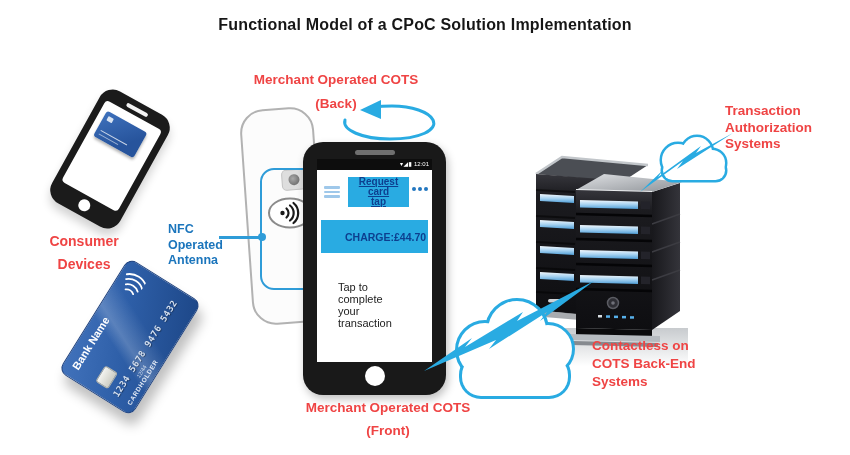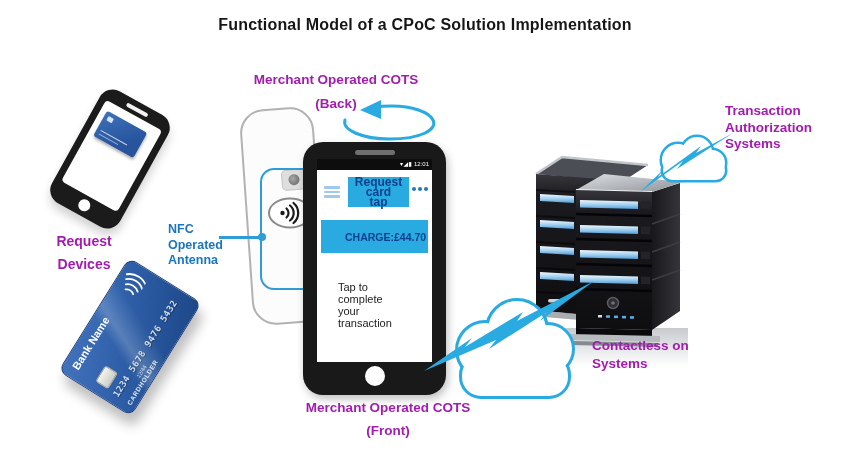--- a/index.html
+++ b/index.html
@@ -1,19 +1,19 @@
 <!DOCTYPE html>
 <html><head>
 <meta charset="utf-8">
 <style>
   html,body{margin:0;padding:0;background:#fff;}
   #canvas{position:relative;width:850px;height:439px;background:#fff;overflow:hidden;
           font-family:"Liberation Sans",sans-serif;}
   .abs{position:absolute;}
-  .lbl{font-weight:bold;color:#a21caf;}
+  .lbl{font-weight:bold;color:#ef4444;}
   .layer{position:absolute;left:0;top:0;width:850px;height:455px;pointer-events:none;}
 
   
   #title{left:0;top:16px;width:850px;text-align:center;font-size:16px;font-weight:bold;color:#161616;letter-spacing:.2px;}
 
   
   #consumer-phone{left:71px;top:95px;width:78px;height:128px;background:#1b1b1b;border-radius:15px;
     transform:rotate(29deg);z-index:3;box-shadow:3px 6px 10px rgba(0,0,0,.18);}
   #consumer-phone .screen{position:absolute;left:7px;right:7px;top:14px;bottom:21px;background:#fff;border-radius:4px;overflow:hidden;}
   #consumer-phone .speaker{position:absolute;top:6px;left:50%;margin-left:-12px;width:24px;height:4px;background:#f2f2f2;border-radius:2px;}
@@ -65,21 +65,21 @@
   #merchant-front-phone .speaker{position:absolute;top:8px;left:50%;margin-left:-20px;width:40px;height:5px;background:#6f6f6f;border-radius:3px;}
   #merchant-front-phone .home{position:absolute;bottom:9px;left:50%;margin-left:-10px;width:20px;height:20px;background:#fff;border-radius:50%;}
   #phone-screen{position:absolute;left:14px;top:17px;width:115px;height:203px;background:#fff;overflow:hidden;}
   #status-bar{position:absolute;left:0;top:0;width:100%;height:11px;background:#0d0d0d;color:#fff;
     font-size:6px;line-height:11px;text-align:right;padding-right:3px;box-sizing:border-box;}
   #status-bar .ic{letter-spacing:.5px;}
   #menu-icon{position:absolute;left:7px;top:27px;width:16px;}
   #menu-icon i{display:block;height:2.5px;background:#9fc8ea;margin-bottom:2px;border-radius:1px;}
   #request-btn{position:absolute;left:31px;top:18px;width:61px;height:30px;background:#29ABE2;
     display:flex;flex-direction:column;align-items:center;justify-content:center;
-    font-size:12px;font-weight:bold;color:#0d3f8f;line-height:10px;text-align:center;border:0;}
+    font-size:10px;font-weight:bold;color:#0d3f8f;line-height:10px;text-align:center;border:0;text-decoration:underline;}
   #more-dots{position:absolute;right:4px;top:28px;display:flex;gap:2px;}
   #more-dots i{width:4px;height:4px;border-radius:50%;background:#2277c0;}
   #charge-banner{position:absolute;left:4px;top:61px;width:107px;height:33px;background:#29ABE2;
     display:flex;align-items:center;justify-content:space-between;box-sizing:border-box;padding:0 24px;
     font-size:10.5px;font-weight:bold;color:#0d3f8f;}
   #tap-msg{position:absolute;left:21px;top:122px;font-size:11px;color:#222;line-height:12px;}
 
   
   #auth-label{left:725px;top:103px;width:125px;font-size:13.5px;line-height:16.5px;z-index:7;}
   #backend-label{left:592px;top:337px;width:145px;font-size:13.5px;line-height:18px;z-index:7;}
@@ -161,21 +161,21 @@
     <div class="screen">
       <div class="mini-card">
         <div class="chip"></div>
         <div class="l1"></div>
           <div class="l2"></div>
       </div>
     </div>
     <div class="home"></div>
   </div>
   <div id="consumer-label" class="abs lbl">
-    <div>Request</div>
+    <div>Consumer</div>
     <div>Devices</div>
   </div>
 
   <div id="bank-card" class="abs">
     <div class="sheen"></div>
     <div class="bankname">Bank Name</div>
     <svg class="waves" width="24" height="22" viewBox="0 0 24 22">
       <g stroke="#fff" stroke-width="1.8" fill="none" stroke-linecap="round">
         <path d="M4 8 A 7 7 0 0 1 4 17"></path>
         <path d="M8.5 5.5 A 10.5 10.5 0 0 1 8.5 19.5"></path>
@@ -298,16 +298,17 @@
     </g>
   </svg>
 
   <div id="auth-label" class="abs lbl">
     <div>Transaction</div>
     <div>Authorization</div>
     <div>Systems</div>
   </div>
   <div id="backend-label" class="abs lbl">
     <div>Contactless on</div>
+    <div>COTS Back-End</div>
     <div>Systems</div>
   </div>
 
 </div>
 
 </body></html>

